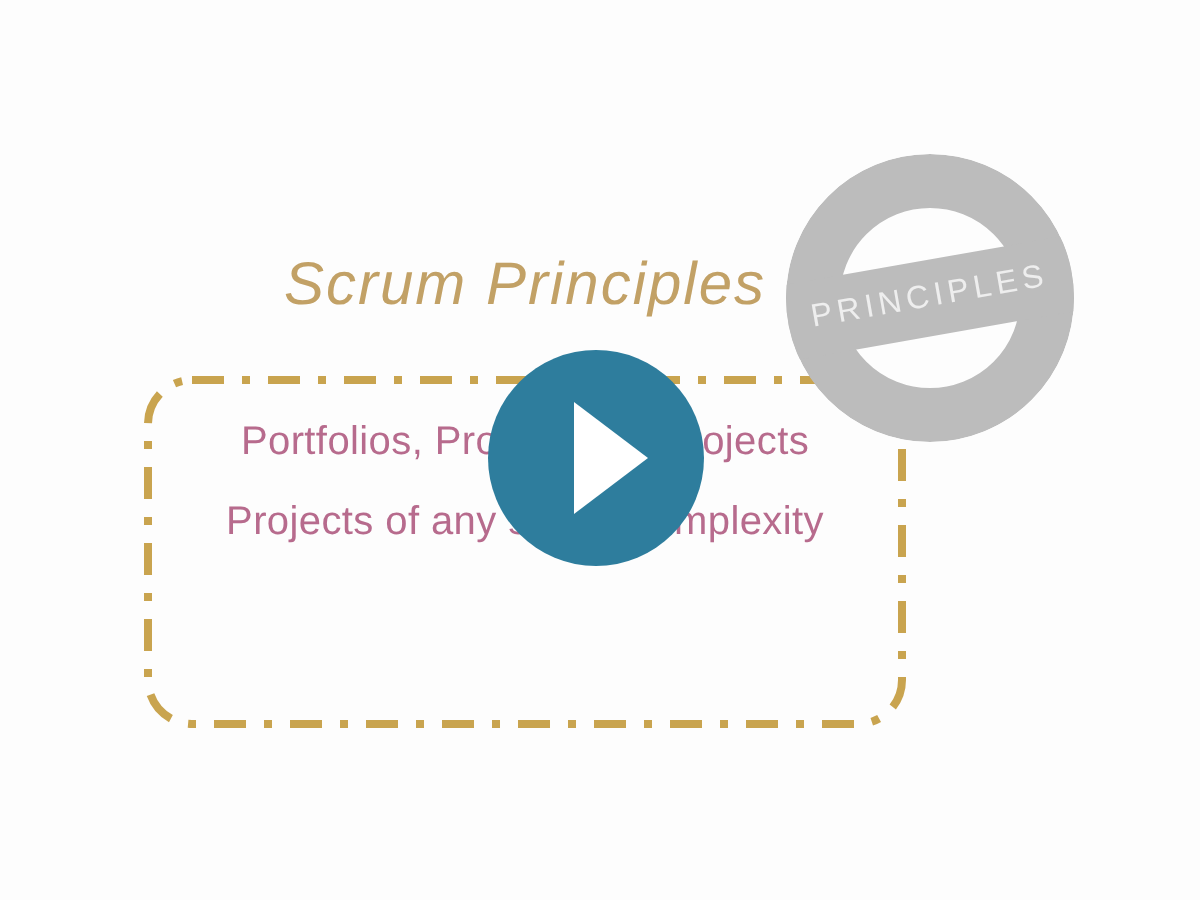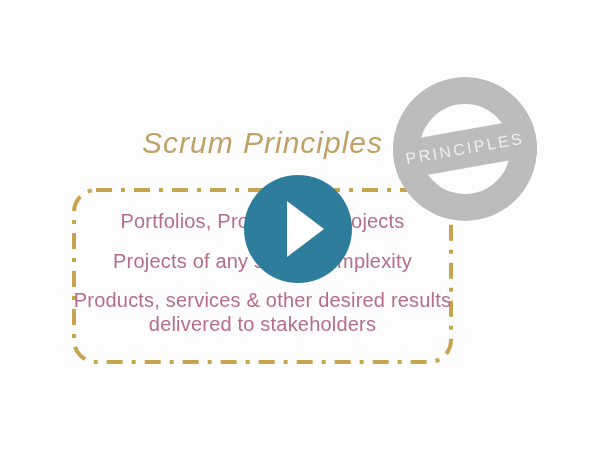--- a/index.html
+++ b/index.html
@@ -150,23 +150,19 @@
     <rect x="2" y="2" width="377" height="172" rx="22"></rect>
   </svg>
 
   <div class="box-content">
     <div class="bullet">
       <div>Portfolios, Programs &amp; Projects</div>
     </div>
     <div class="bullet">
       <div>Projects of any size &amp; complexity</div>
     </div>
-    <div class="bullet">
-      <div>Products, services &amp; other desired results</div>
-      <div>delivered to stakeholders</div>
-    </div>
   </div>
 
   <button class="play-button" aria-label="Play">
     <span class="play-icon"></span>
   </button>
 
 </div>
 
 </body></html>

